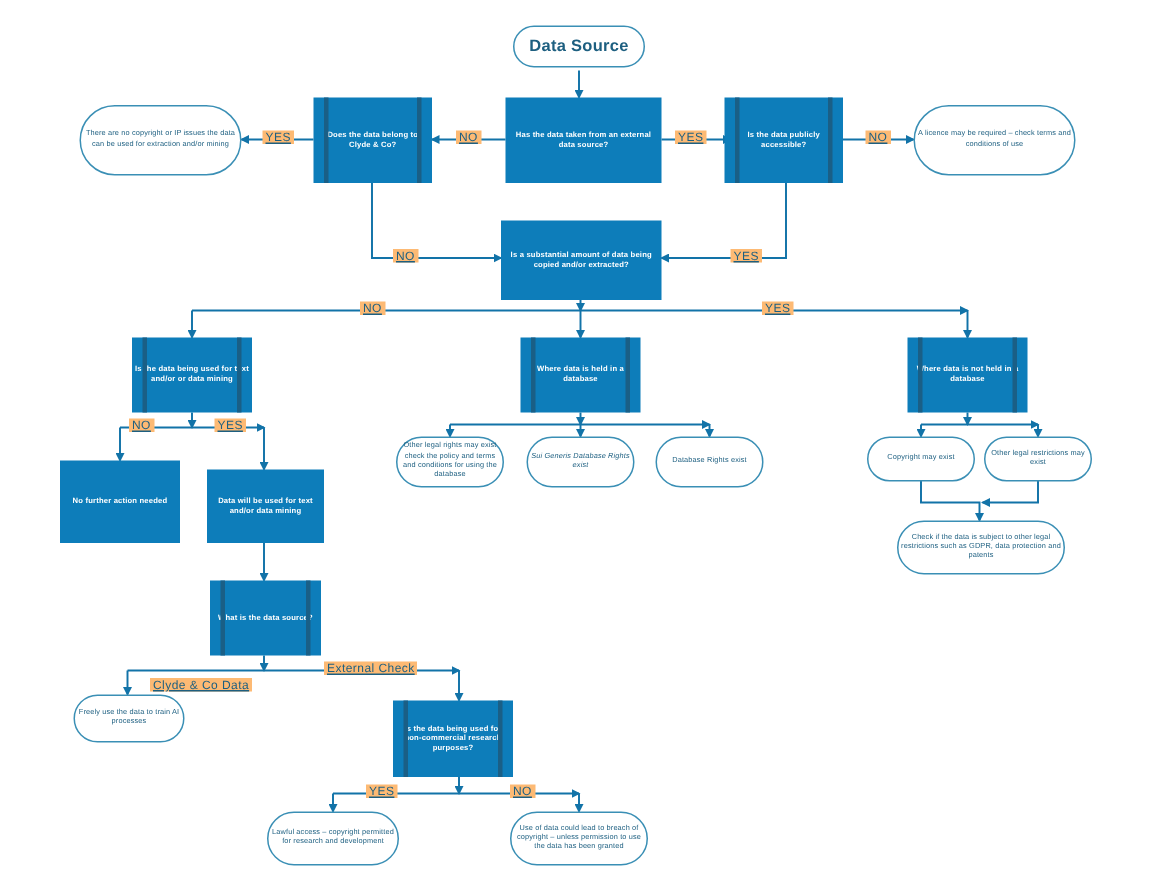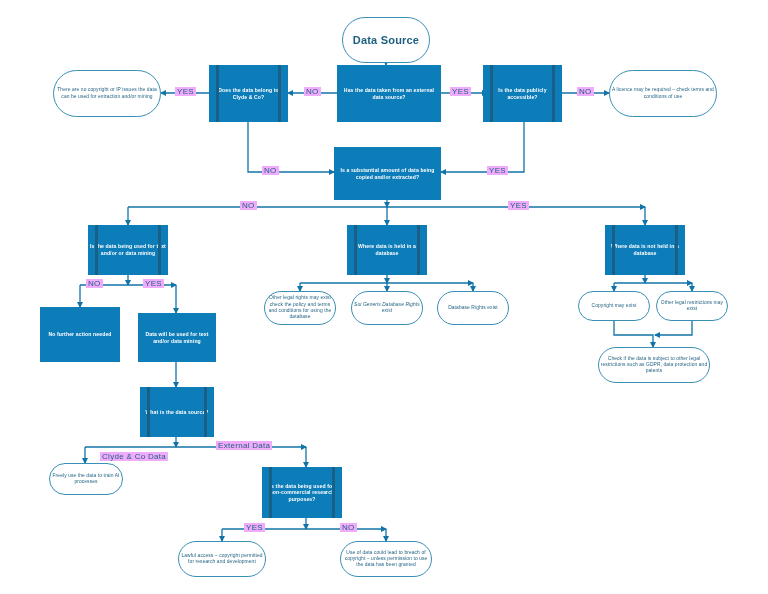--- a/index.html
+++ b/index.html
@@ -17,22 +17,22 @@
   .box .inner{padding:0 2px;}
   
   .bars::before,.bars::after{content:"";position:absolute;top:0;bottom:0;width:3px;
       background:#1a5f86;}
   .bars::before{left:7px;}
   .bars::after{right:7px;}
 
   
   .pill{background:#ffffff;border:1px solid #3a8fb5;border-radius:999px;color:#1d5f80;}
 
-  .lbl{position:absolute;background:#f0abfc;color:#1d5f80;
-       font-size:8px;letter-spacing:.3px;padding:0 2px;white-space:nowrap;}
+  .lbl{position:absolute;background:#fdba74;color:#1d5f80;
+       font-size:8px;letter-spacing:.3px;padding:0 2px;white-space:nowrap;text-decoration:underline;}
 
   .t-title{font-size:11px;font-weight:bold;letter-spacing:.2px;}
   .t-box{font-size:5.1px;font-weight:bold;letter-spacing:.12px;}
   .t-pill{font-size:4.9px;letter-spacing:.1px;}
   .t-pill-i{font-style:italic;}
 </style>
 </head>
 <body>
 
 <div id="canvas">
@@ -91,21 +91,21 @@
       <path d="M85,447 L85,463"></path>
       <path d="M306,447 L306,467"></path>
 
       <path d="M306,518 L306,529" marker-end=""></path>
       <path d="M222,529 L386,529" marker-end=""></path>
       <path d="M222,529 L222,541"></path>
       <path d="M386,529 L386,541"></path>
     </g>
   </svg>
 
-  <div class="node pill t-title" style="left:342px;top:17px;width:88px;height:46px;">
+  <div class="node pill t-title" style="left:342px;top:17px;width:88px;height:28px;">
     <span class="inner">Data Source</span>
   </div>
 
   <div class="node box t-box" style="left:337px;top:65px;width:104px;height:57px;">
     <span class="inner">Has the data taken from an external data source?</span>
   </div>
 
   <div class="node box bars t-box" style="left:209px;top:65px;width:79px;height:57px;">
     <span class="inner">Does the data belong to Clyde &amp; Co?</span>
   </div>
@@ -194,17 +194,17 @@
   <div class="lbl" style="left:450px;top:87px;">YES</div>
   <div class="lbl" style="left:175px;top:87px;">YES</div>
   <div class="lbl" style="left:577px;top:87px;">NO</div>
   <div class="lbl" style="left:262px;top:166px;">NO</div>
   <div class="lbl" style="left:487px;top:166px;">YES</div>
   <div class="lbl" style="left:240px;top:201px;">NO</div>
   <div class="lbl" style="left:508px;top:201px;">YES</div>
   <div class="lbl" style="left:86px;top:279px;">NO</div>
   <div class="lbl" style="left:143px;top:279px;">YES</div>
   <div class="lbl" style="left:100px;top:452px;">Clyde &amp; Co Data</div>
-  <div class="lbl" style="left:216px;top:441px;">External Data</div>
+  <div class="lbl" style="left:216px;top:441px;">External Check</div>
   <div class="lbl" style="left:244px;top:523px;">YES</div>
   <div class="lbl" style="left:340px;top:523px;">NO</div>
 
 </div>
 
 </body></html>

